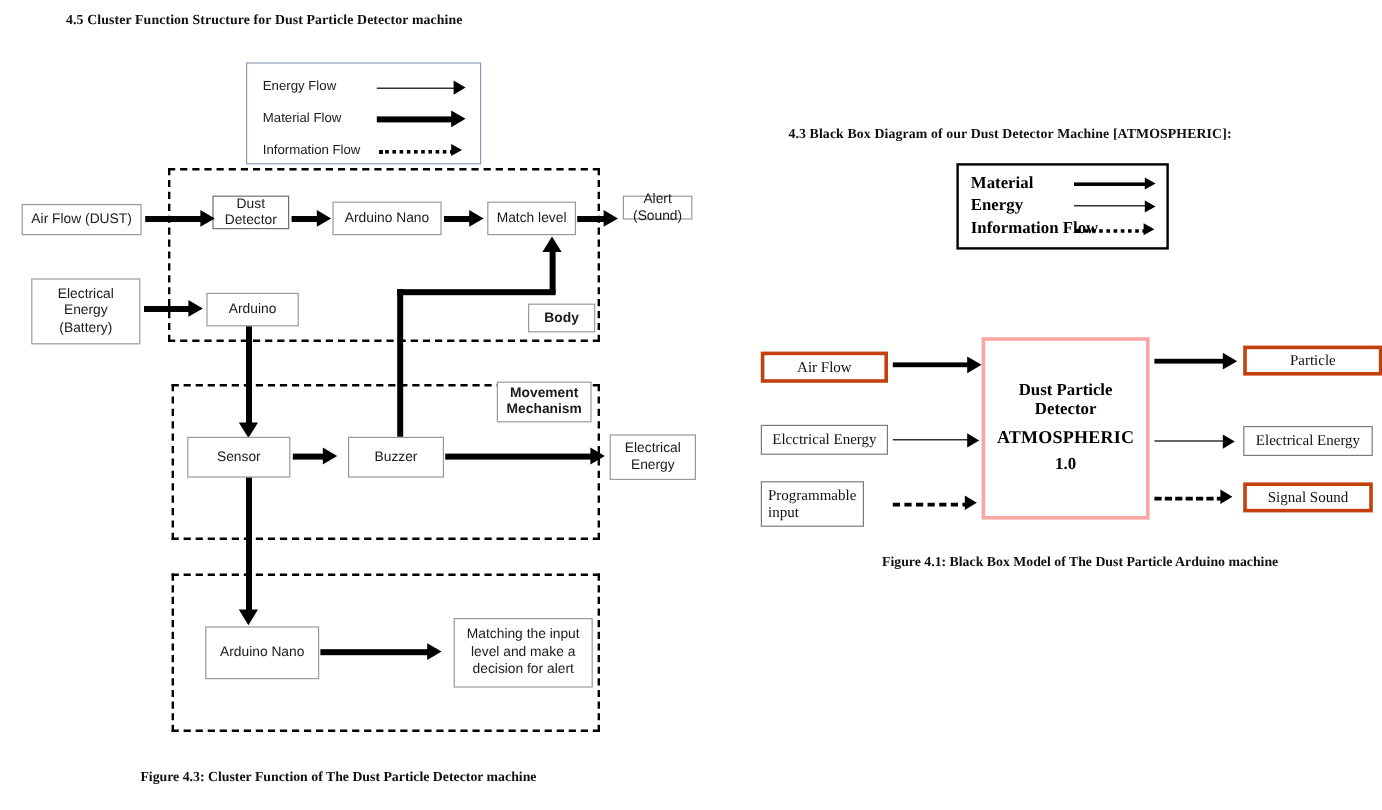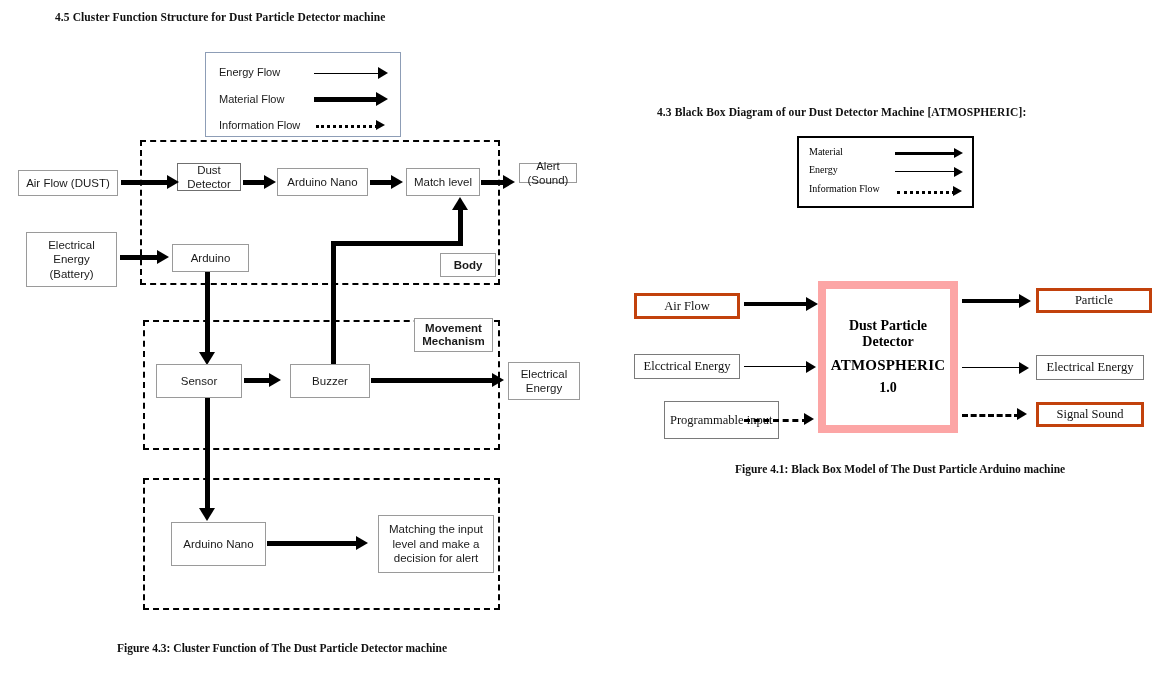--- a/index.html
+++ b/index.html
@@ -23,42 +23,42 @@
 
   
   .cluster{position:absolute;border:2px dashed #000;box-sizing:border-box;background:transparent;}
 
   
   .legend-l{position:absolute;border:1px solid #8d9db6;background:#fff;box-sizing:border-box;}
   .legend-l .row{position:absolute;font-size:11px;color:#1a1a1a;white-space:nowrap;text-align:center;}
 
   
   .legend-r{position:absolute;border:2px solid #000;background:#fff;box-sizing:border-box;}
-  .legend-r .row{position:absolute;font-family:"Liberation Serif",serif;font-weight:normal;
-                 font-size:10px;color:#000;white-space:nowrap;}
+  .legend-r .row{position:absolute;font-family:"Liberation Serif",serif;font-weight:bold;
+                 font-size:14px;color:#000;white-space:nowrap;}
 
   
   .hline{position:absolute;background:#000;}
   .vline{position:absolute;background:#000;}
   .ahead-r{position:absolute;width:0;height:0;border-style:solid;}
   .ahead-u{position:absolute;width:0;height:0;border-style:solid;}
   .ahead-d{position:absolute;width:0;height:0;border-style:solid;}
 
   
   .dotline{position:absolute;height:0;border-top:3px dotted #000;}
   .dashline{position:absolute;height:0;border-top:3px dashed #000;}
 
   
   .sbox{position:absolute;border:1px solid #7a7a7a;background:#fff;
         display:flex;align-items:center;justify-content:center;text-align:center;
         font-family:"Liberation Serif",serif;font-size:12.5px;color:#111;
         box-sizing:border-box;padding:2px 4px;line-height:1.15;}
   .sbox.leftalign{justify-content:flex-start;text-align:left;padding-left:5px;}
   .sbox.strong{border:3px solid #c2410c;}
-  .blackbox{position:absolute;border:8px solid #fca5a5;background:#fff;
+  .blackbox{position:absolute;border:3px solid #fca5a5;background:#fff;
             display:flex;flex-direction:column;align-items:center;justify-content:center;
             font-family:"Liberation Serif",serif;font-weight:bold;color:#000;
             box-sizing:border-box;text-align:center;}
   .blackbox .l1{font-size:14px;line-height:1.15;}
   .blackbox .l2{font-size:15px;margin-top:7px;letter-spacing:.2px;}
   .blackbox .l3{font-size:14px;margin-top:6px;}
 </style>
 </head>
 <body>
 
@@ -179,21 +179,21 @@
 </div>
 
 <div class="sbox strong" style="left:634px;top:293px;width:106px;height:26px;">Air Flow</div>
 <div class="hline" style="left:744px;top:302px;width:66px;height:4px;"></div>
 <div class="ahead-r" style="left:806px;top:297px;border-width:7px 0 7px 12px;border-color:transparent transparent transparent #000;"></div>
 
 <div class="sbox" style="left:634px;top:354px;width:106px;height:25px;">Elcctrical Energy</div>
 <div class="hline" style="left:744px;top:366px;width:68px;height:1px;"></div>
 <div class="ahead-r" style="left:806px;top:361px;border-width:6px 0 6px 10px;border-color:transparent transparent transparent #000;"></div>
 
-<div class="sbox leftalign" style="left:664px;top:401px;width:115px;height:38px;">Programmable input</div>
+<div class="sbox leftalign" style="left:634px;top:401px;width:86px;height:38px;">Programmable input</div>
 <div class="dashline" style="left:744px;top:419px;width:64px;"></div>
 <div class="ahead-r" style="left:804px;top:413px;border-width:6px 0 6px 10px;border-color:transparent transparent transparent #000;"></div>
 
 <div class="sbox strong" style="left:1036px;top:288px;width:116px;height:25px;">Particle</div>
 <div class="hline" style="left:962px;top:299px;width:60px;height:4px;"></div>
 <div class="ahead-r" style="left:1019px;top:294px;border-width:7px 0 7px 12px;border-color:transparent transparent transparent #000;"></div>
 
 <div class="sbox" style="left:1036px;top:355px;width:108px;height:25px;">Electrical Energy</div>
 <div class="hline" style="left:962px;top:367px;width:62px;height:1px;"></div>
 <div class="ahead-r" style="left:1019px;top:362px;border-width:6px 0 6px 10px;border-color:transparent transparent transparent #000;"></div>

